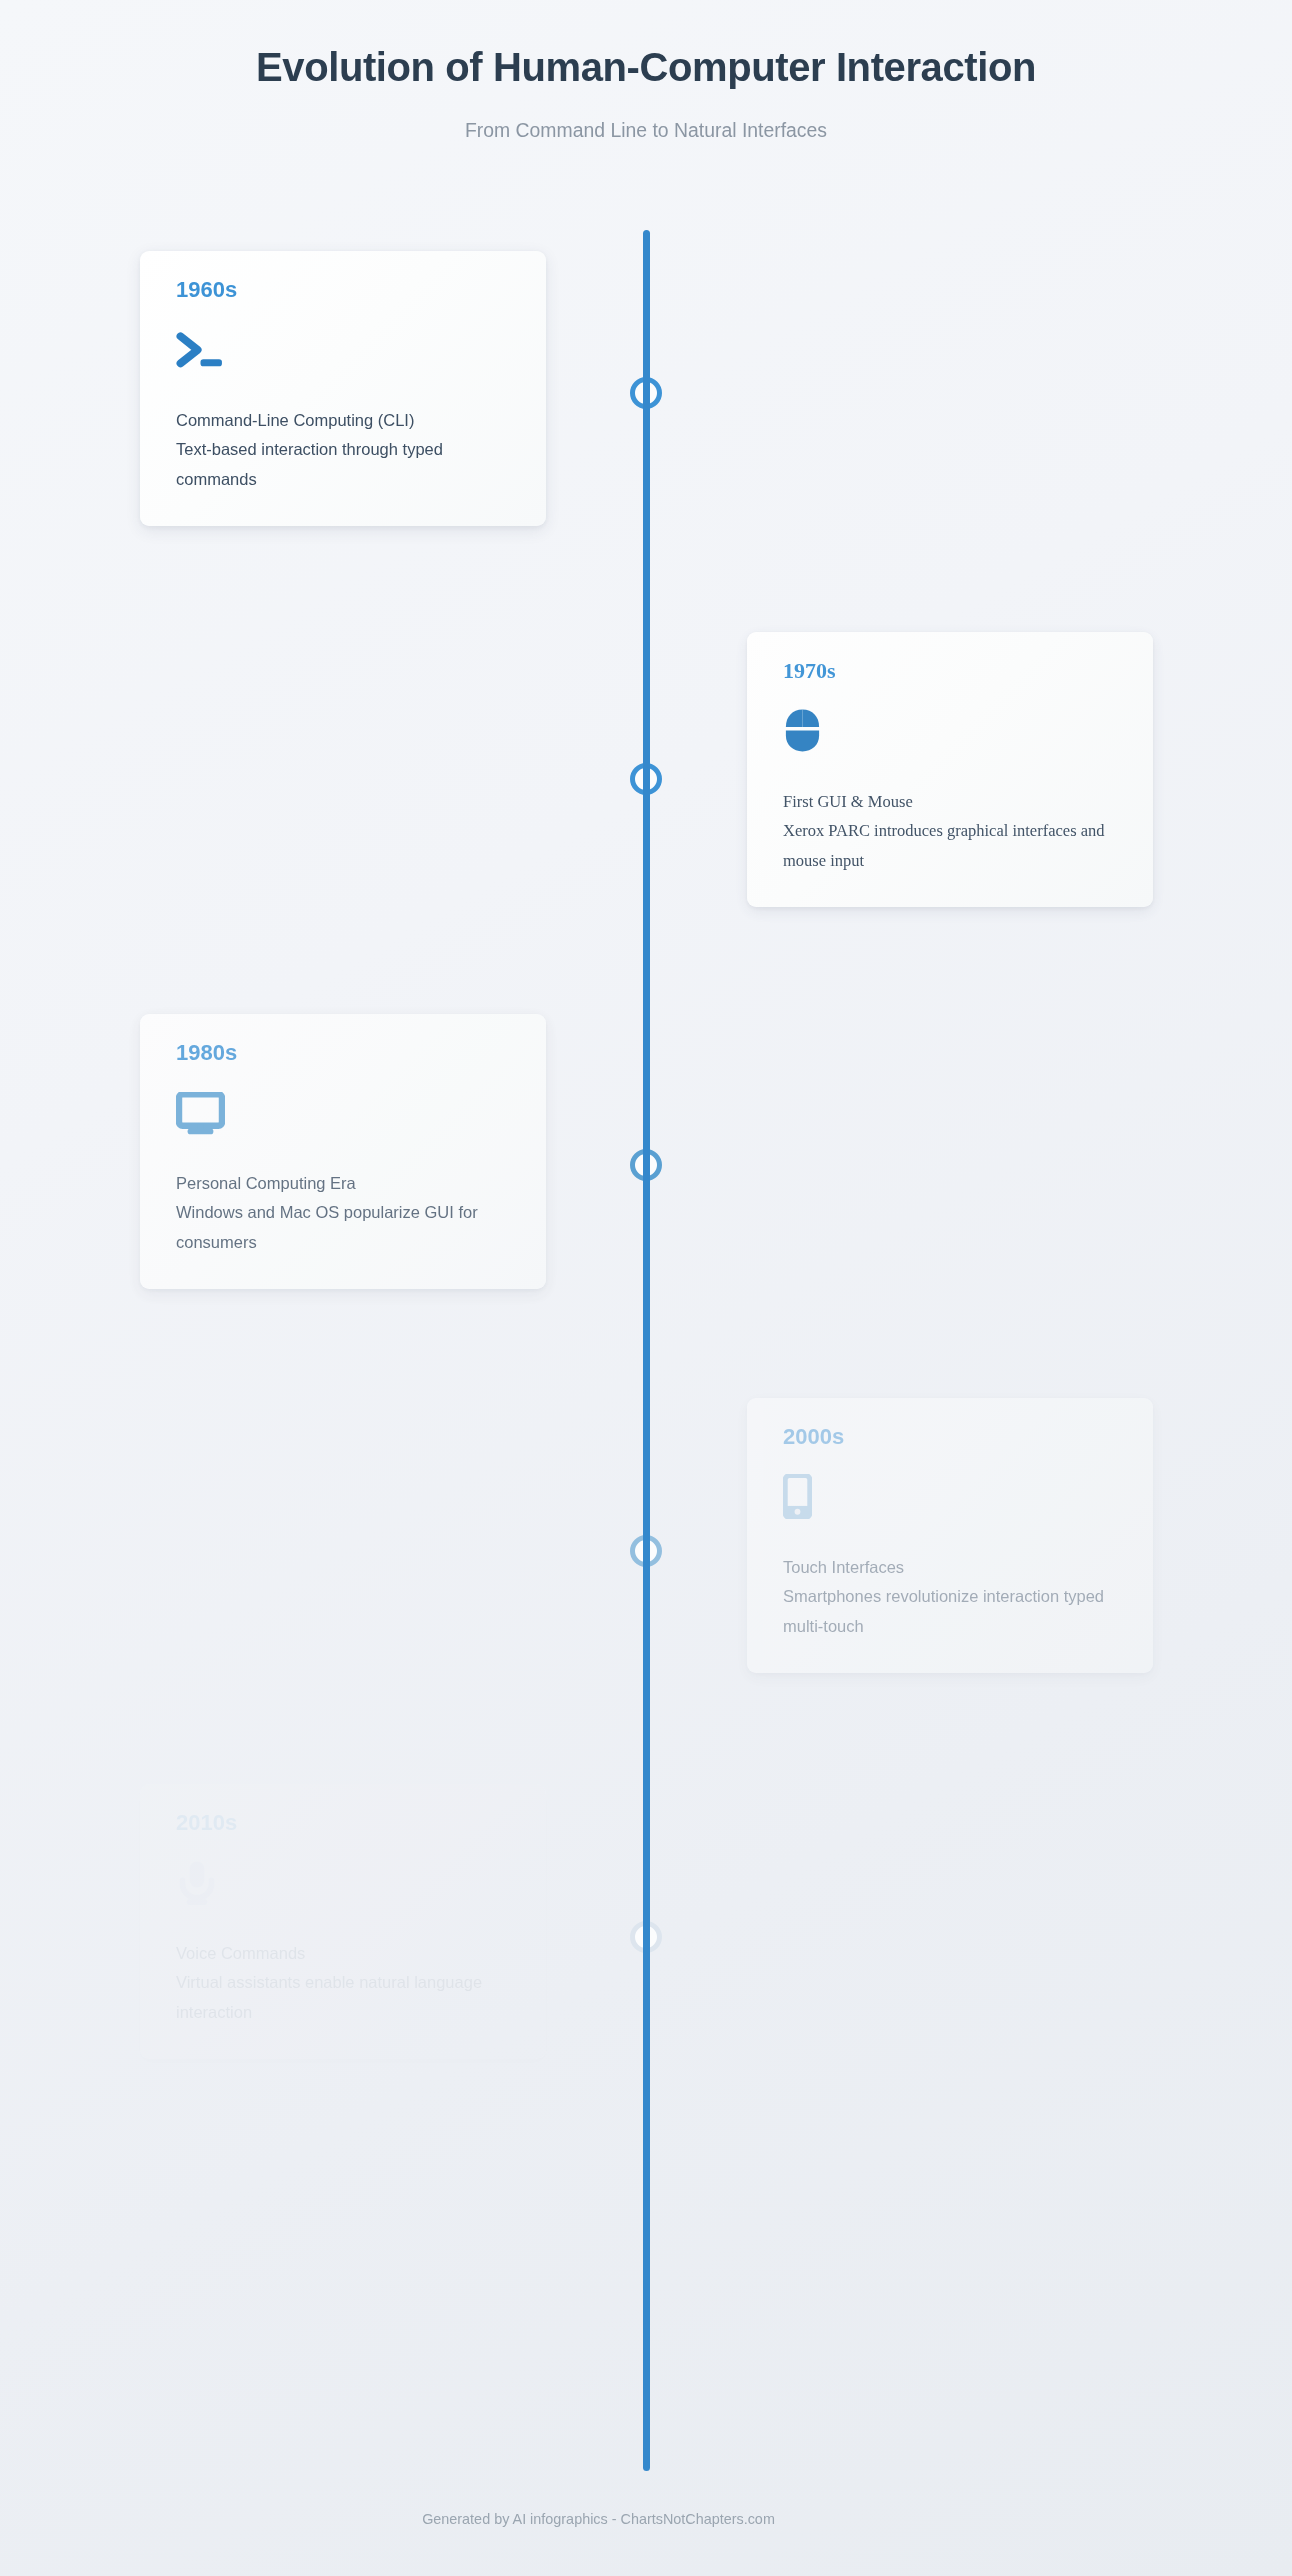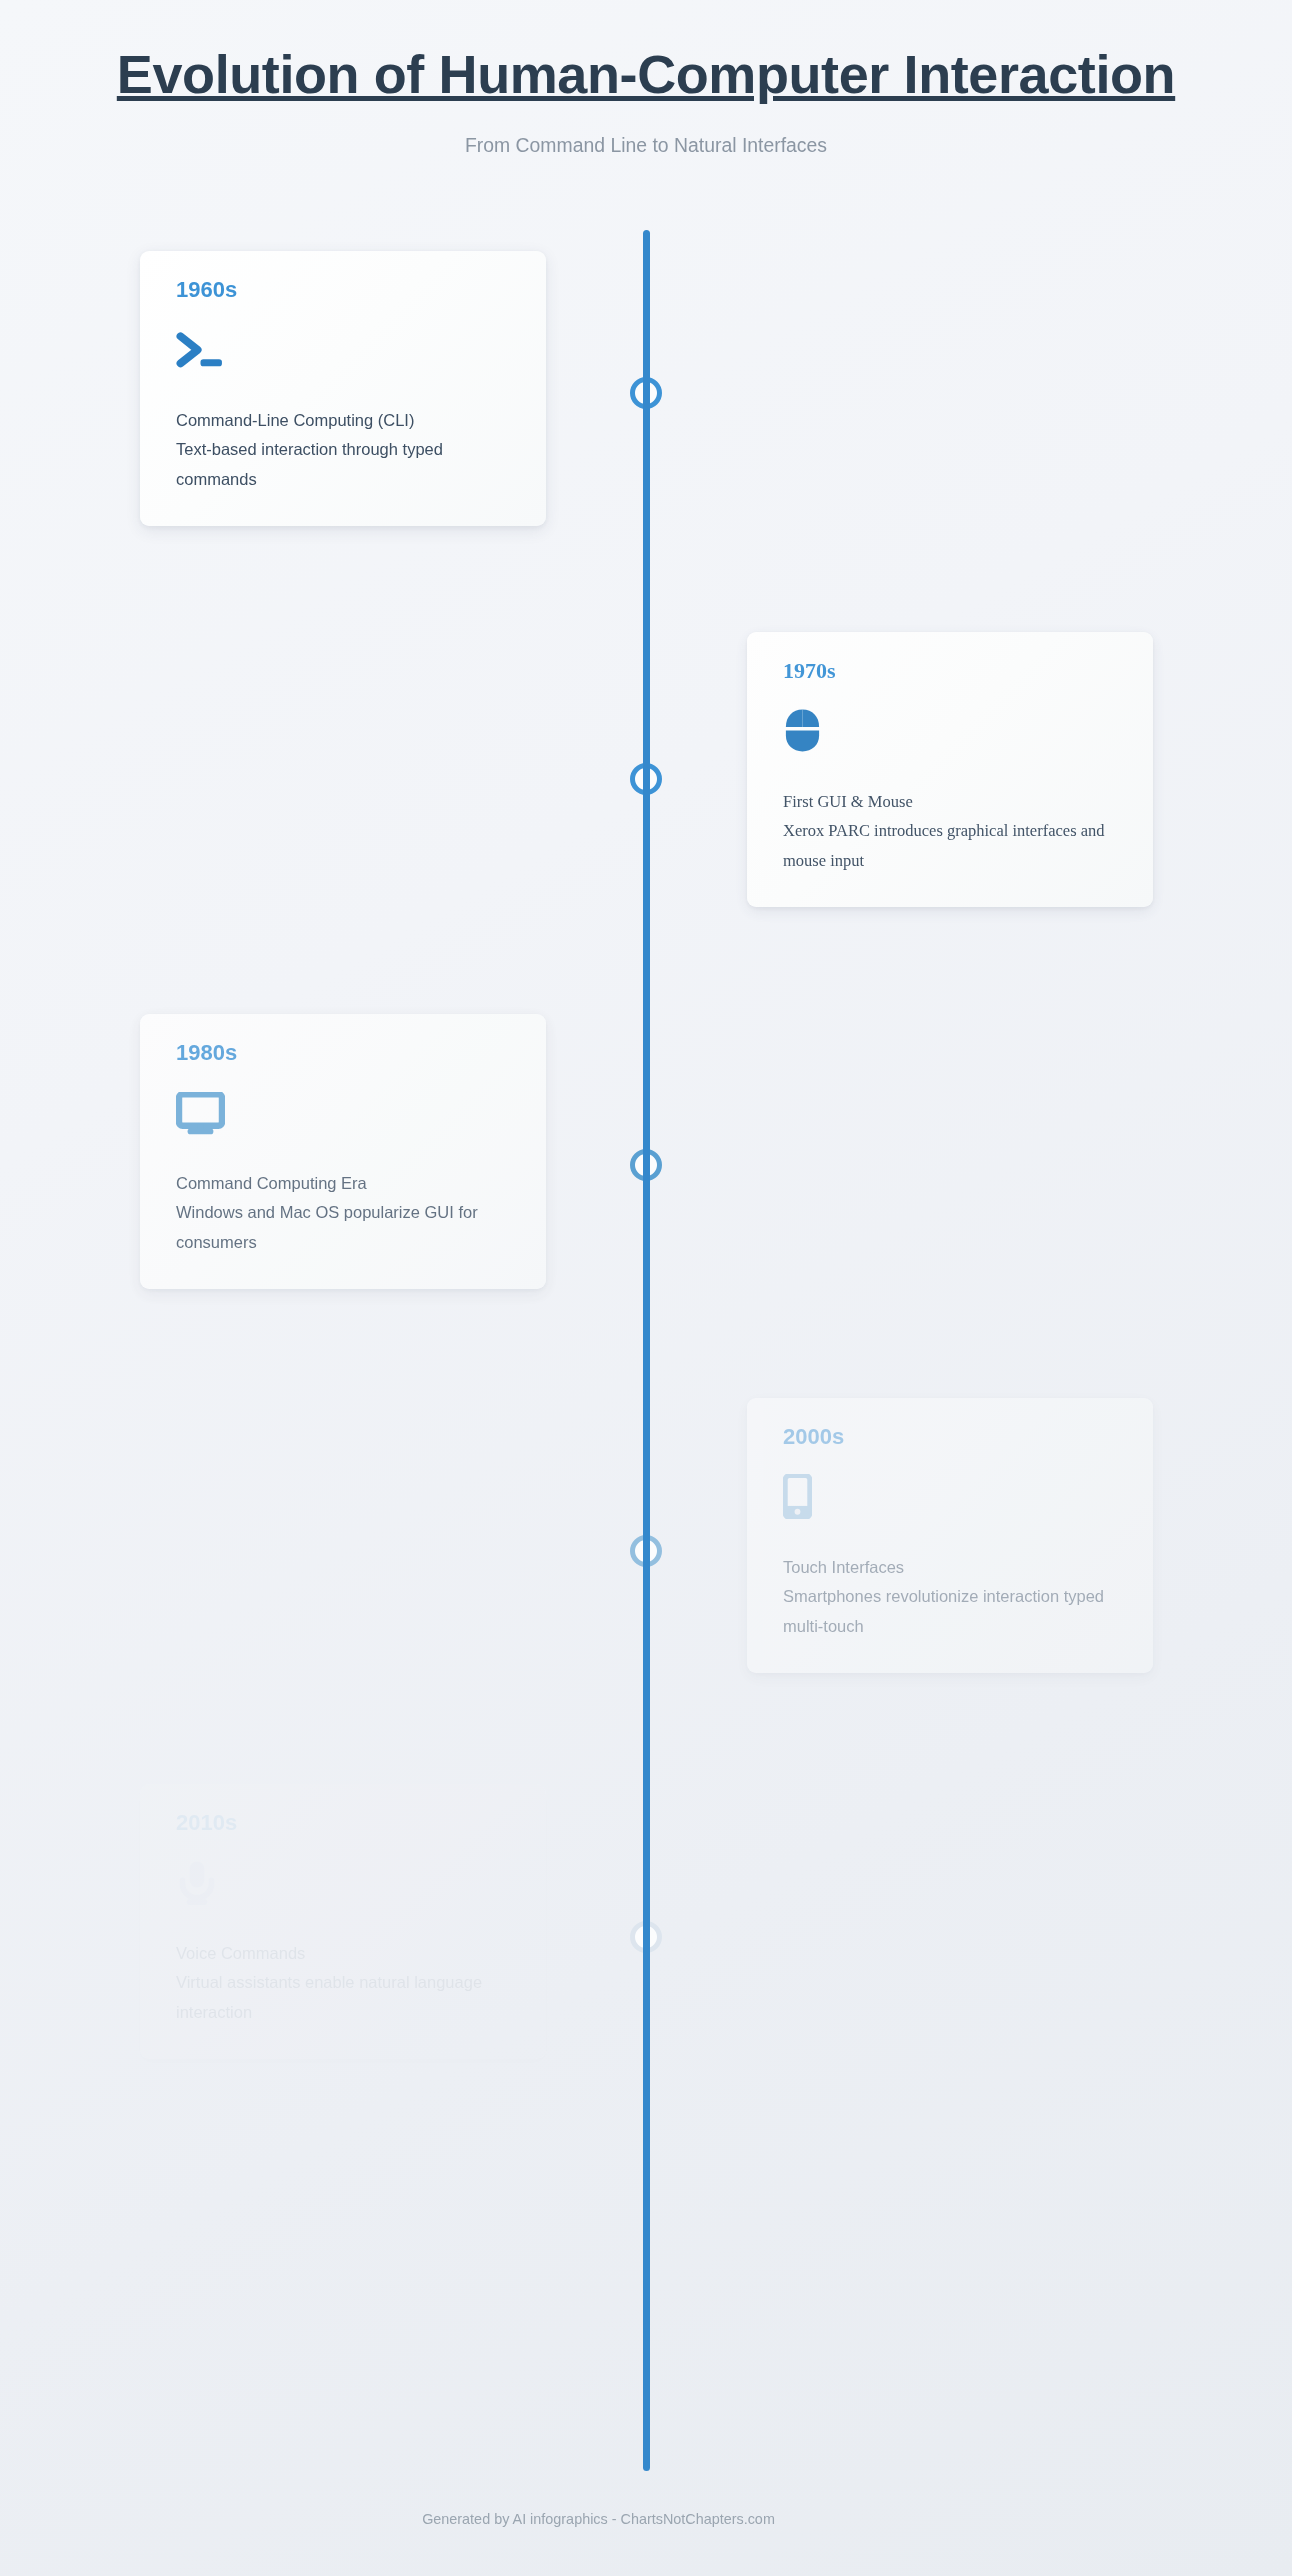--- a/index.html
+++ b/index.html
@@ -19,26 +19,25 @@
 
   
   .header {
     position:absolute;
     top:0; left:0;
     width:1292px;
     padding-top:45px;
     text-align:center;
   }
   .title {
-    font-size:54px;
+    font-size:40px;
     font-weight:bold;
     color:#2c3e50;
     letter-spacing:-0.4px;
     line-height:1.1;
-    text-decoration:underline;
   }
   .subtitle {
     margin-top:30px;
     font-size:19.4px;
     font-weight:normal;
     color:#8b96a3;
     line-height:1.2;
   }
 
   
@@ -160,21 +159,21 @@
     <div class="node" style="top: 763px; border: 5px solid rgb(61, 147, 214);"></div>
     <div class="card left stage-2" style="top: 1014px;">
       <div class="decade">1980s</div>
       <div class="icon-wrap">
         <svg width="49" height="43" viewBox="0 0 68 60">
           <rect x="4" y="3" width="60" height="44" rx="5" fill="none" stroke="#5aa0d2" stroke-width="9"></rect>
           <rect x="30" y="45" width="8" height="9" fill="#5aa0d2"></rect>
           <rect x="16" y="51" width="36" height="8" rx="4" fill="#5aa0d2"></rect>
         </svg>
       </div>
-      <div class="card-label">Command Computing Era</div>
+      <div class="card-label">Personal Computing Era</div>
       <div class="card-desc">Windows and Mac OS popularize GUI for consumers</div>
     </div>
     <div class="node" style="top: 1149px; border: 5px solid rgb(90, 160, 210);"></div>
     <div class="card right stage-3" style="top: 1398px;">
       <div class="decade">2000s</div>
       <div class="icon-wrap">
         <svg width="29" height="45" viewBox="0 0 40 62">
           <rect x="3" y="2" width="34" height="58" rx="6" fill="none" stroke="#93bfdf" stroke-width="7"></rect>
           <rect x="3" y="44" width="34" height="16" rx="0" fill="#93bfdf"></rect>
           <circle cx="20" cy="52" r="4" fill="#eef1f6"></circle>

